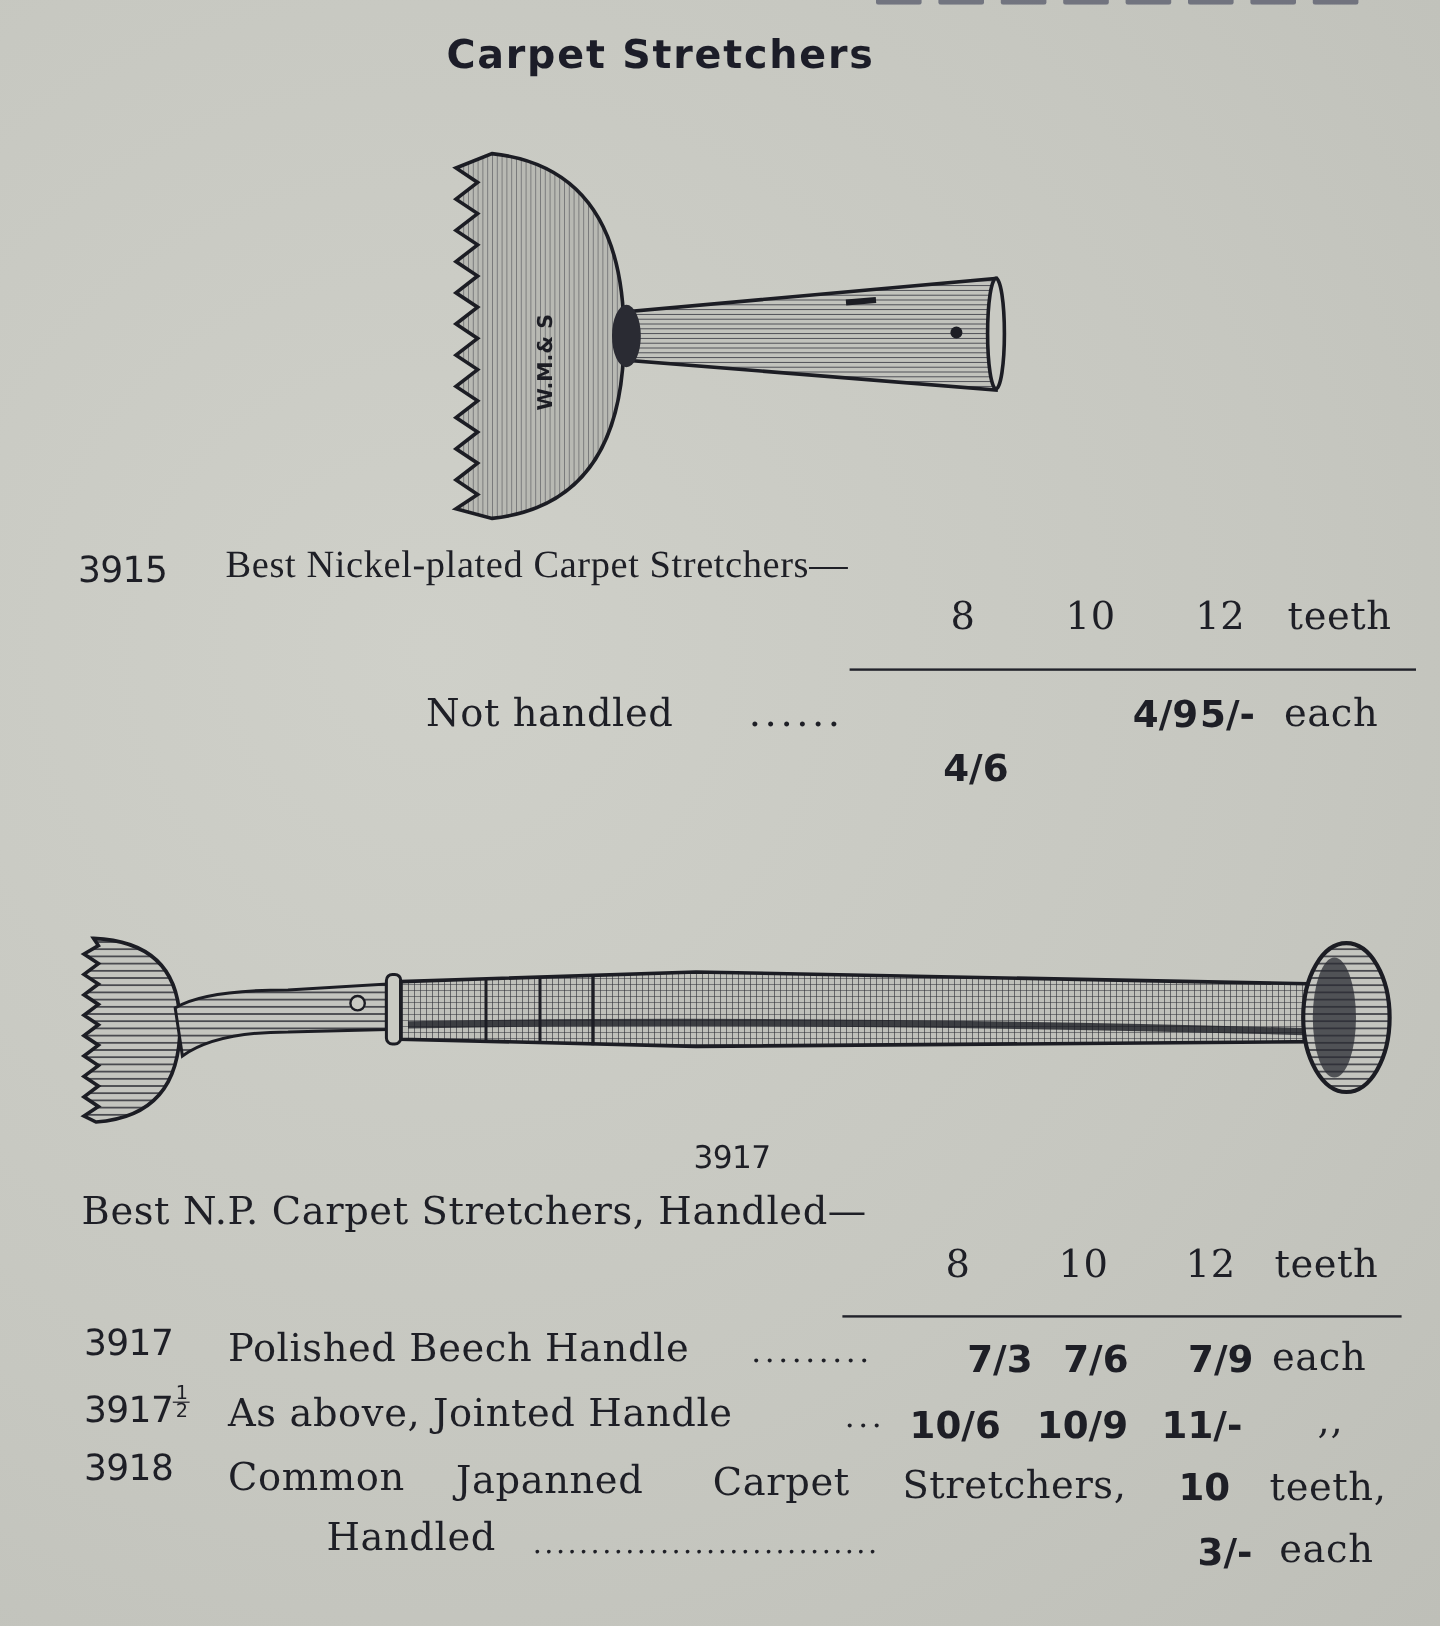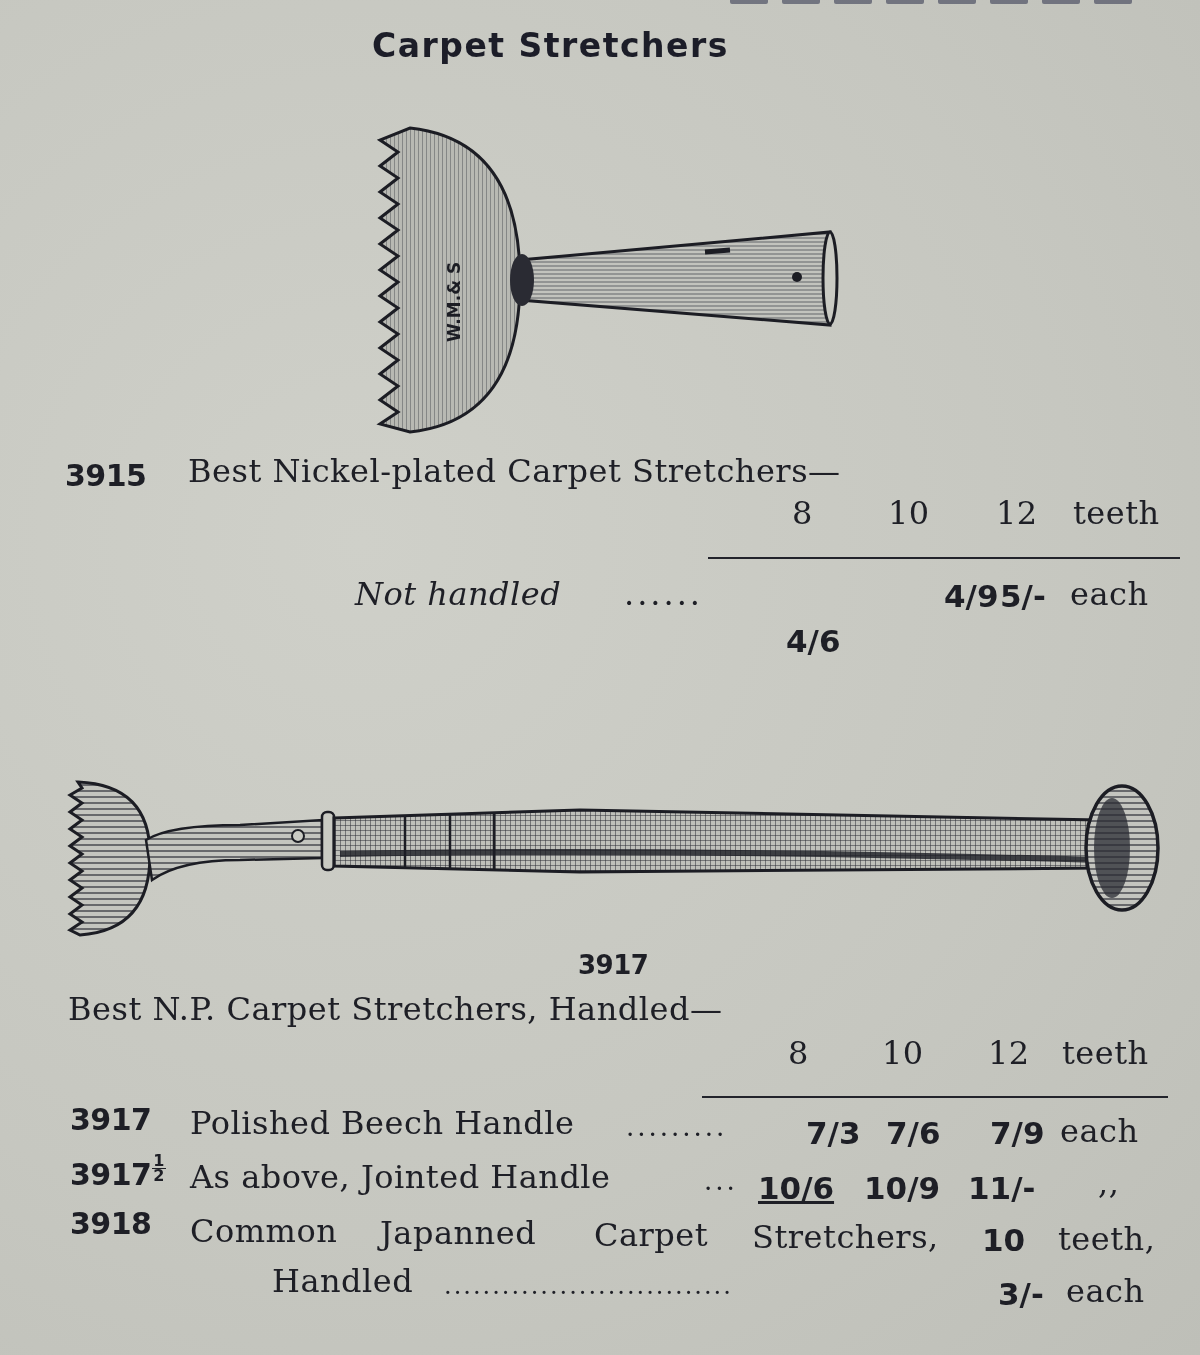--- a/index.html
+++ b/index.html
@@ -11,21 +11,21 @@
       color: #1e1f26;
     }
     .abs { position: absolute; }
     .title {
       left: 372px; top: 26px;
       font-family: "DejaVu Sans", "Liberation Sans", sans-serif;
       font-weight: bold; font-size: 33px; letter-spacing: 1.5px; color: #1c1d28;
     }
     .cut-header { left: 730px; top: -14px; width: 470px; height: 18px; overflow: hidden; }
     .cut-header span { display:inline-block; width: 38px; height: 6px; background:#3a3d55; margin-right: 14px; border-radius: 2px; opacity:.6; margin-top: 12px;}
-    .num { font-family: "DejaVu Sans", "Liberation Sans", sans-serif; font-weight: bold; font-size: 30px; letter-spacing: -0.5px; }
+    .num { font-family: "DejaVu Sans", "Liberation Sans", sans-serif; font-weight: normal; font-size: 30px; letter-spacing: -0.5px; }
     .txt { font-size: 32px; letter-spacing: 0.5px; white-space: nowrap; }
     .bold { font-family: "DejaVu Sans", "Liberation Sans", sans-serif; font-weight: bold; font-size: 31px; }
     .rule { height: 2px; background: #22232b; }
     .dots { letter-spacing: 3px; }
     .frac { font-size: 16px; display:inline-block; vertical-align: 4px; line-height: 14px; text-align:center; width: 14px; }
     .frac .n { display:block; border-bottom: 1.5px solid #1e1f26; }
     svg { position: absolute; }
   </style>
 </head>
 <body>
@@ -53,29 +53,29 @@
 
   <path d="M150 140 Q140 160 150 180 L460 205 L460 112 Z" fill="url(#hatch2)" stroke="#1c1d24" stroke-width="3"></path>
   <ellipse cx="152" cy="160" rx="12" ry="26" fill="#2a2b33"></ellipse>
   <ellipse cx="460" cy="158" rx="7" ry="46" fill="#c9cac3" stroke="#1c1d24" stroke-width="3"></ellipse>
   <circle cx="427" cy="157" r="5" fill="#1c1d24"></circle>
   <path d="M335 132 L360 130" stroke="#1c1d24" stroke-width="5"></path>
   <text x="0" y="0" transform="translate(90 222) rotate(-90)" font-family="DejaVu Sans, sans-serif" font-weight="bold" font-size="17" fill="#1c1d24">W.M.&amp; S</text>
 </svg>
 
 <div class="abs num" style="left:65px; top:458px;">3915</div>
-<div class="abs txt" style="left:188px; top:452px;">Best Nickel-plated Carpet Stretchers—</div>
+<div class="abs txt" style="left:188px; top:452px;font-family:Liberation Serif, serif;">Best Nickel-plated Carpet Stretchers—</div>
 
 <div class="abs txt" style="left:792px; top:494px;">8</div>
 <div class="abs txt" style="left:888px; top:494px;">10</div>
 <div class="abs txt" style="left:996px; top:494px;">12</div>
 <div class="abs txt" style="left:1073px; top:494px;">teeth</div>
 <div class="abs rule" style="left:708px; top:557px; width:472px;"></div>
 
-<div class="abs txt" style="left:355px; top:575px;font-style:italic;">Not handled</div>
+<div class="abs txt" style="left:355px; top:575px;">Not handled</div>
 <div class="abs txt dots" style="left:624px; top:575px;">......</div>
 <div class="abs bold" style="left:786px; top:578px;margin-top:45px;">4/6</div>
 <div class="abs bold" style="left:944px; top:578px;">4/9</div>
 <div class="abs bold" style="left:1000px; top:578px;">5/-</div>
 <div class="abs txt" style="left:1070px; top:575px;">each</div>
 
 <svg style="left:60px; top:770px;" width="1110" height="180" viewBox="0 0 1110 180">
   <defs>
     <pattern id="grid" width="5" height="5" patternUnits="userSpaceOnUse">
       <rect width="5" height="5" fill="#bfc0ba"></rect>
@@ -118,21 +118,21 @@
 <div class="abs bold" style="left:806px; top:1115px;">7/3</div>
 <div class="abs bold" style="left:886px; top:1115px;text-align:center;">7/6</div>
 <div class="abs bold" style="left:990px; top:1115px;">7/9</div>
 <div class="abs txt" style="left:1060px; top:1112px;">each</div>
 
 <div class="abs num" style="left:70px; top:1154px;">
   <span>3917</span><span class="frac"><span class="n">1</span><span>2</span></span>
 </div>
 <div class="abs txt" style="left:190px; top:1158px;">As above, Jointed Handle</div>
 <div class="abs txt dots" style="left:704px; top:1166px; font-size:26px;">...</div>
-<div class="abs bold" style="left:758px; top:1170px;text-decoration:underline;">10/6</div>
+<div class="abs bold" style="left:758px; top:1170px;">10/6</div>
 <div class="abs bold" style="left:864px; top:1170px;">10/9</div>
 <div class="abs bold" style="left:968px; top:1170px;">11/-</div>
 <div class="abs txt" style="left:1098px; top:1164px;">,,</div>
 
 <div class="abs num" style="left:70px; top:1206px;">3918</div>
 <div class="abs txt" style="left:190px; top:1212px;">Common</div>
 <div class="abs txt" style="left:380px; top:1214px;">Japanned</div>
 <div class="abs txt" style="left:594px; top:1216px;">Carpet</div>
 <div class="abs txt" style="left:752px; top:1218px;">Stretchers,</div>
 <div class="abs bold" style="left:982px; top:1222px;">10</div>

